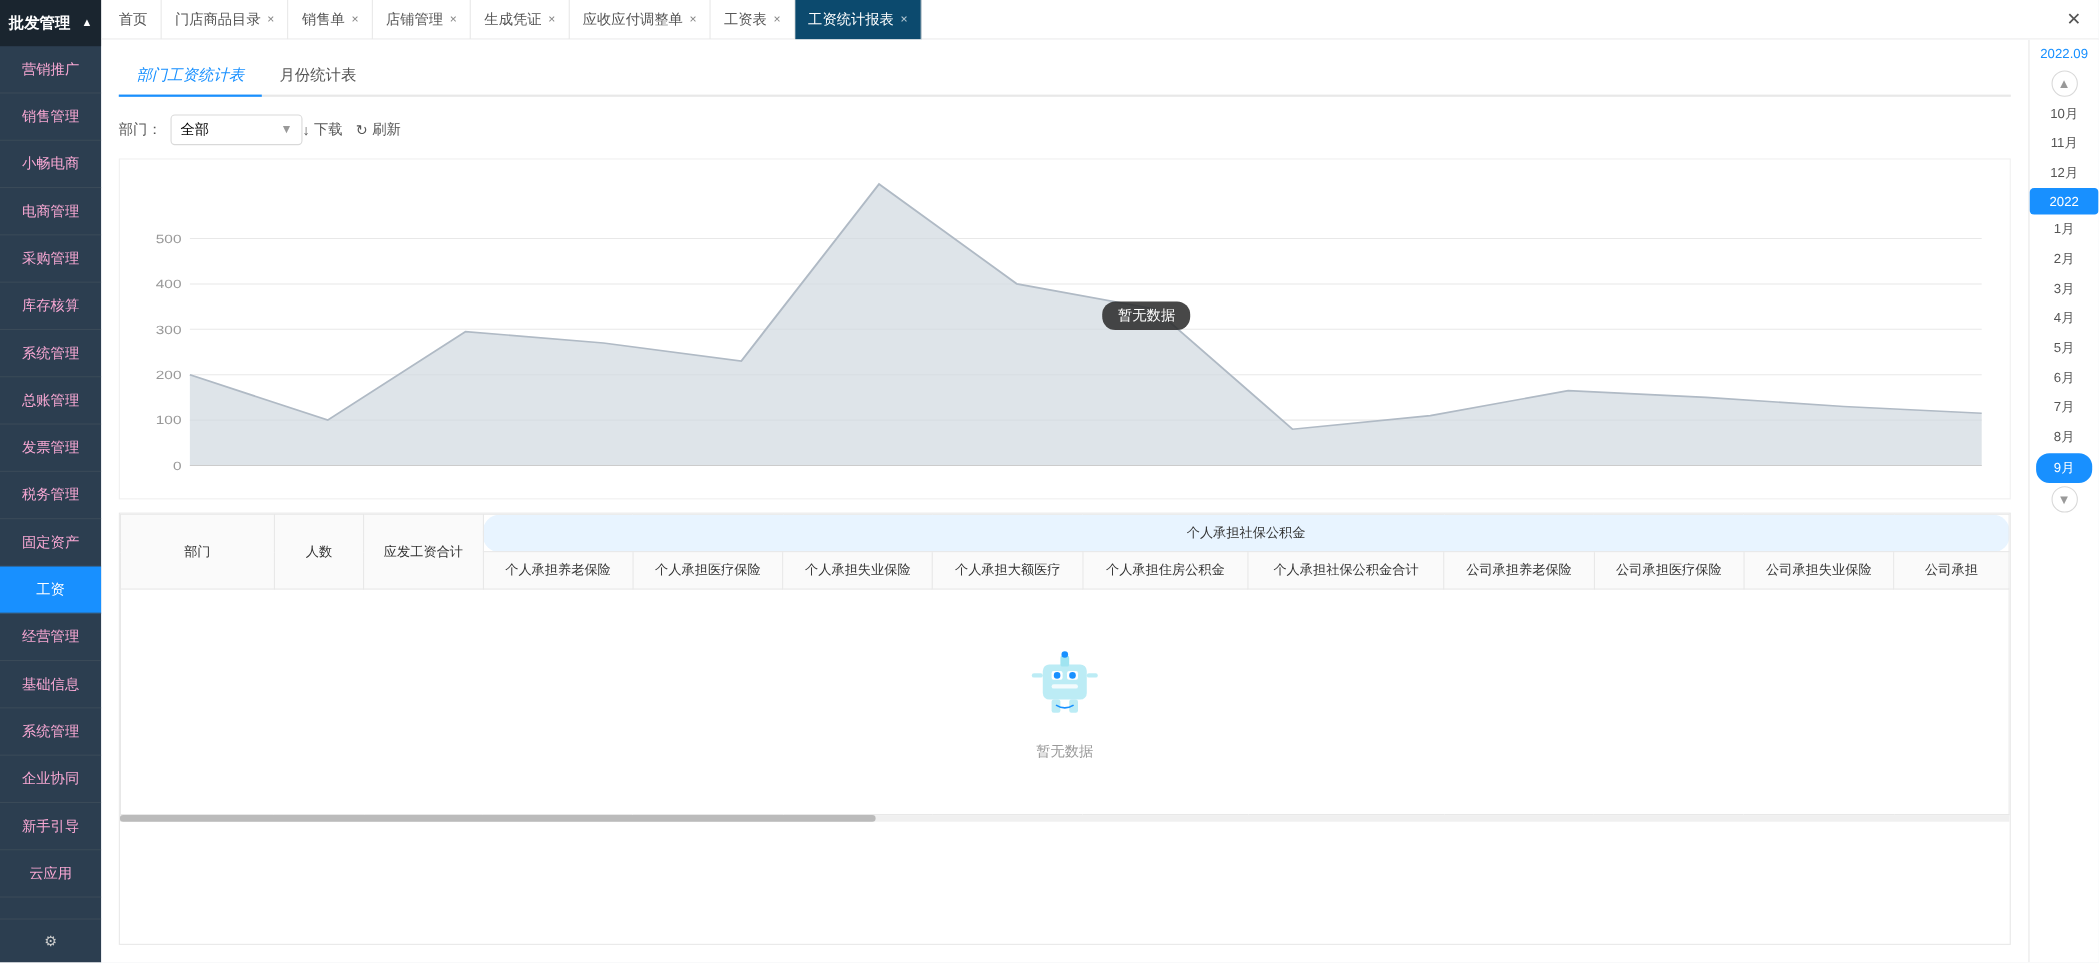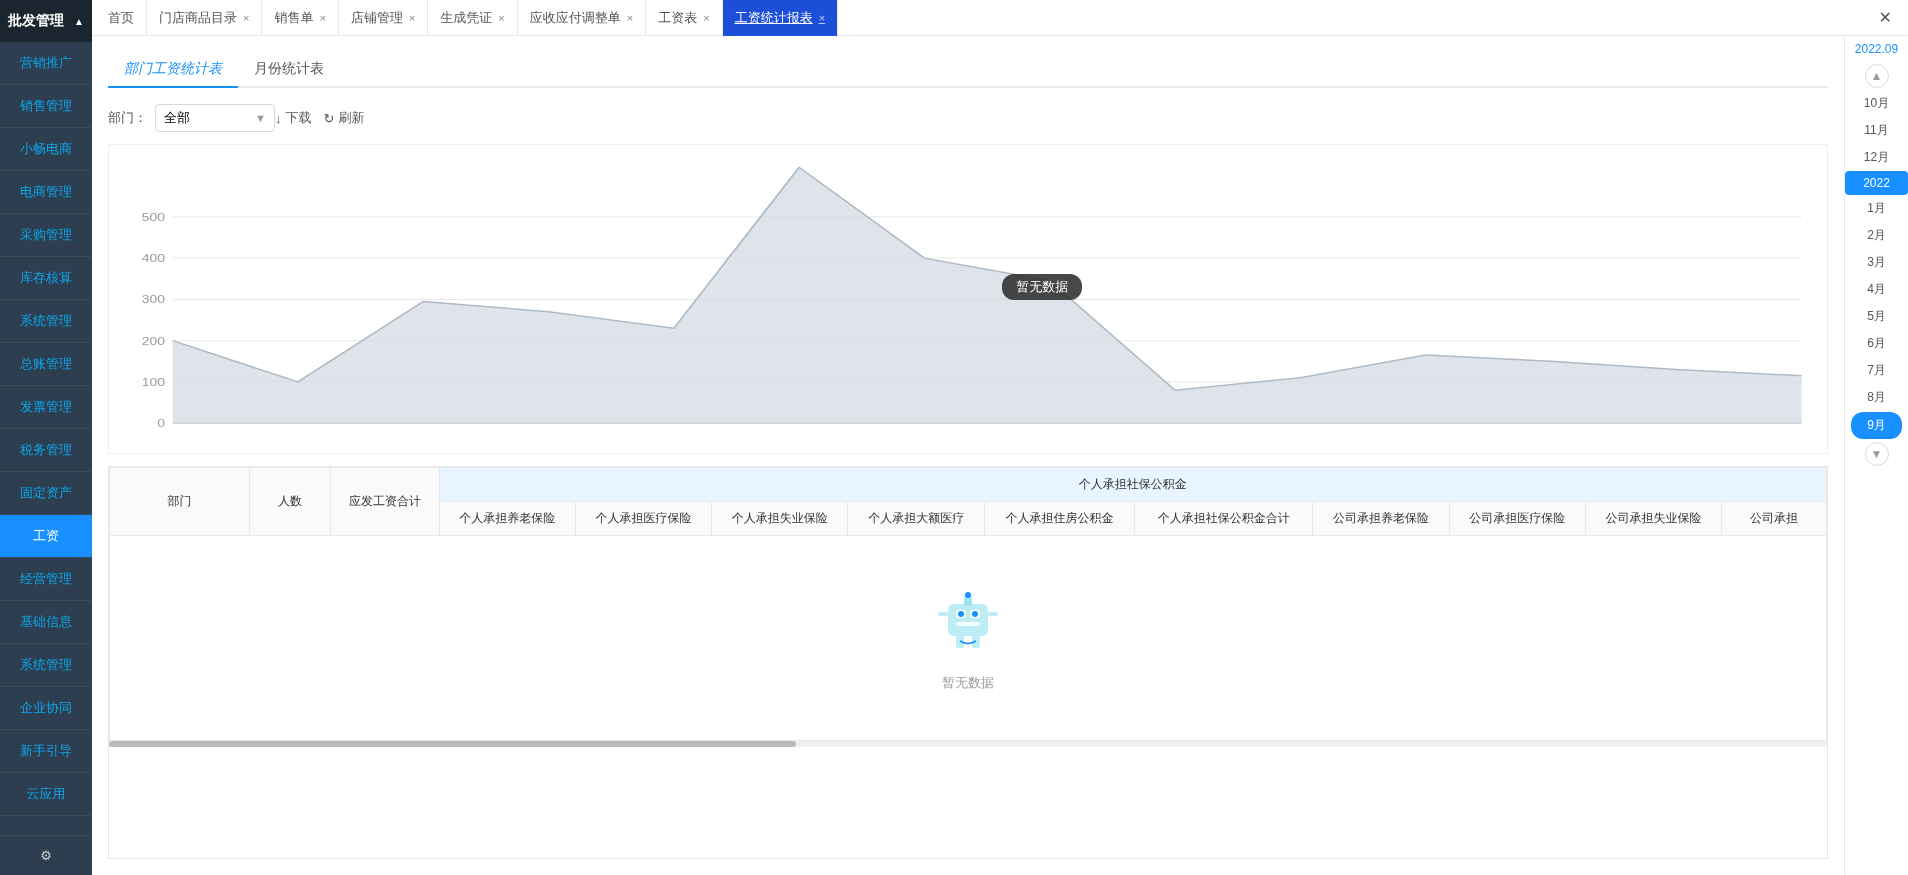--- a/index.html
+++ b/index.html
@@ -20,21 +20,21 @@
       padding: 12px 8px;
       font-size: 14px;
       font-weight: bold;
       display: flex;
       align-items: center;
       justify-content: space-between;
       cursor: pointer;
     }
     .sidebar-header .arrow { font-size: 10px; }
     .sidebar-item {
-      color: #0ea5e9;
+      color: #f9a8d4;
       padding: 12px 8px;
       text-align: center;
       font-size: 13px;
       cursor: pointer;
       border-bottom: 1px solid #3a4a58;
     }
     .sidebar-item.active { background: #1890ff; color: #fff; }
     .sidebar-footer {
       margin-top: auto;
       padding: 12px 8px;
@@ -69,21 +69,21 @@
       padding: 0 12px;
       height: 36px;
       font-size: 13px;
       color: #555;
       cursor: pointer;
       border-right: 1px solid #e8e8e8;
       white-space: nowrap;
       gap: 6px;
       justify-content: flex-end;
     }
-    .tab.active { background: #1d4ed8; color: #fff; text-decoration: underline; }
+    .tab.active { background: #0c4a6e; color: #fff; }
     .tab .close-btn { font-size: 11px; opacity: 0.7; cursor: pointer; }
     .tab-close-all {
       margin-left: auto;
       display: flex;
       align-items: center;
       padding: 0 12px;
       cursor: pointer;
       color: #555;
       font-size: 16px;
     }
@@ -192,20 +192,21 @@
       background: #fafafa;
       border: 1px solid #e8e8e8;
       padding: 8px 10px;
       text-align: center;
       font-weight: normal;
       color: #333;
       white-space: nowrap;
     }
     .data-table th.group-header {
       background: #e8f4ff;
+      border-radius: 15px;
     }
     .data-table td {
       border: 1px solid #e8e8e8;
       padding: 8px 10px;
       text-align: center;
       color: #555;
     }
 
     
     .empty-state {

